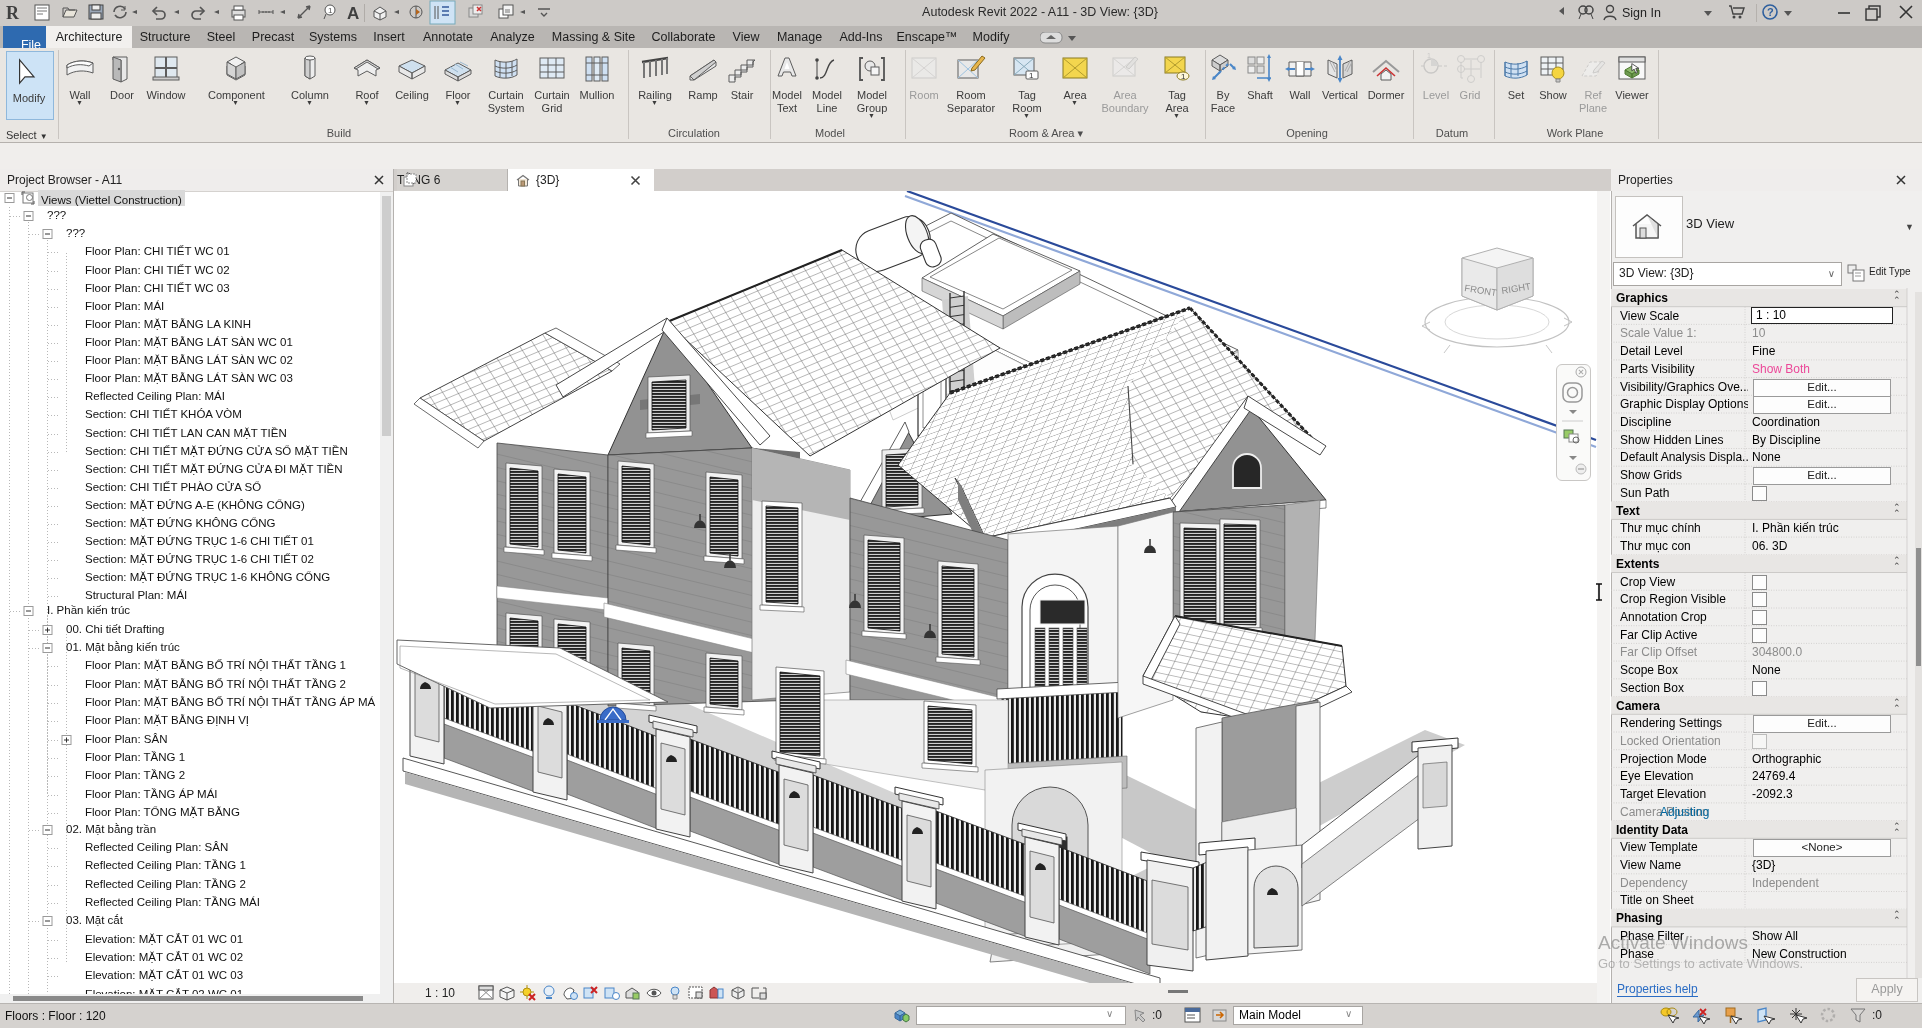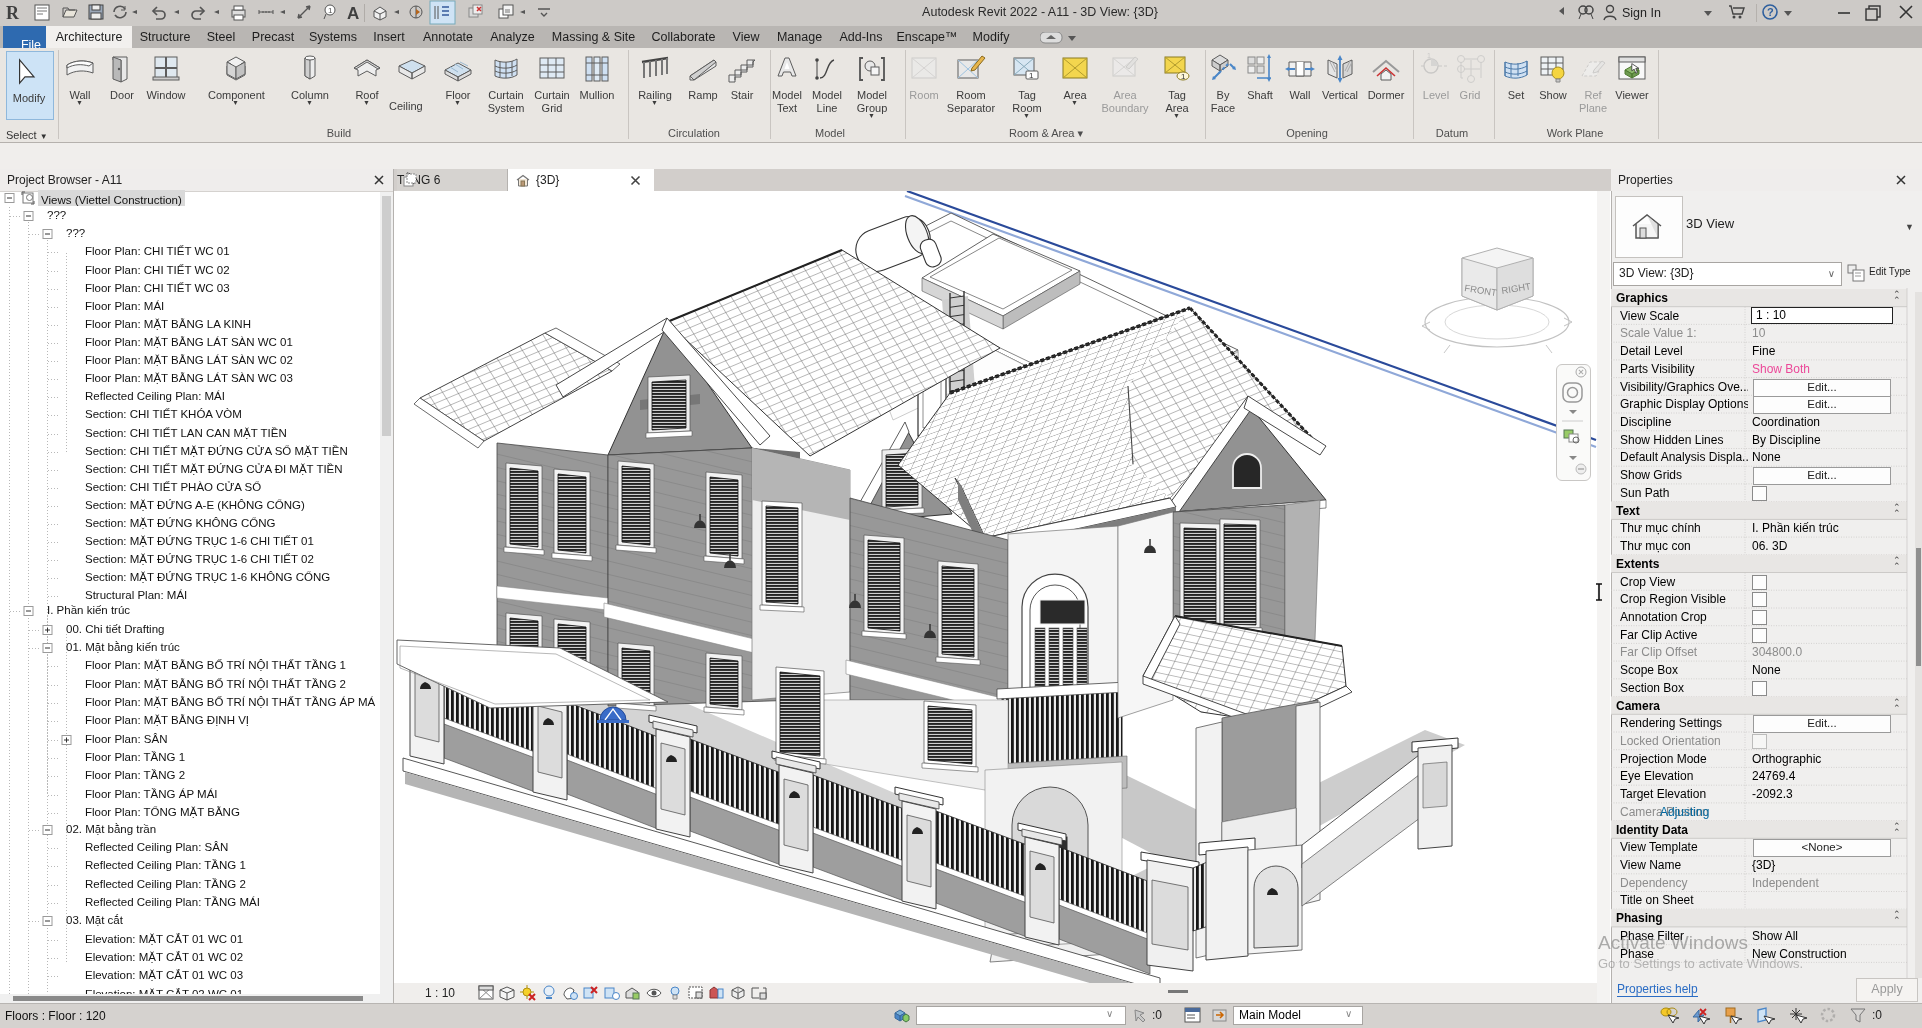--- a/index.html
+++ b/index.html
@@ -233,21 +233,21 @@
       </svg>
     </div>
     <div class="abs tlab" style="left:344px;top:41px;width:46px;text-align:center;color:#3b3b3b">Roof</div>
     <div class="abs" style="left:363px;top:51px;font-size:7px;color:#3b3b3b">▼</div>
     <div class="tool" style="left:389px;top:4px;width:46px;">
       <svg width="34" height="34" viewBox="0 0 34 34" style="display:block;margin:0 auto">
         <path d="M4 14l13-6 13 6-13 7z" fill="#cfe0ee" stroke="#5d5d5d"></path>
         <path d="M4 14v6l13 7v-6zM30 14v6l-13 7v-6z" fill="#e8e8e8" stroke="#5d5d5d"></path>
       </svg>
     </div>
-    <div class="abs tlab" style="left:389px;top:52px;width:46px;text-align:left;color:#3b3b3b">Ceiling</div>
+    <div class="abs tlab" style="left:389px;top:41px;width:46px;text-align:center;color:#3b3b3b">Ceiling</div>
     <div class="tool" style="left:435px;top:4px;width:46px;">
       <svg width="34" height="34" viewBox="0 0 34 34" style="display:block;margin:0 auto">
         <path d="M4 18l13-7 13 7-13 7z" fill="#cfe0ee" stroke="#5d5d5d"></path>
         <path d="M4 18v4l13 7v-4zM30 18v4l-13 7v-4z" fill="#dcdcdc" stroke="#5d5d5d"></path>
         <path d="M9 15l8 5M14 12l8 5M19 10l8 4" stroke="#9ab8d0"></path>
       </svg>
     </div>
     <div class="abs tlab" style="left:435px;top:41px;width:46px;text-align:center;color:#3b3b3b">Floor</div>
     <div class="abs" style="left:454px;top:51px;font-size:7px;color:#3b3b3b">▼</div>
     <div class="tool" style="left:483px;top:4px;width:46px;">

